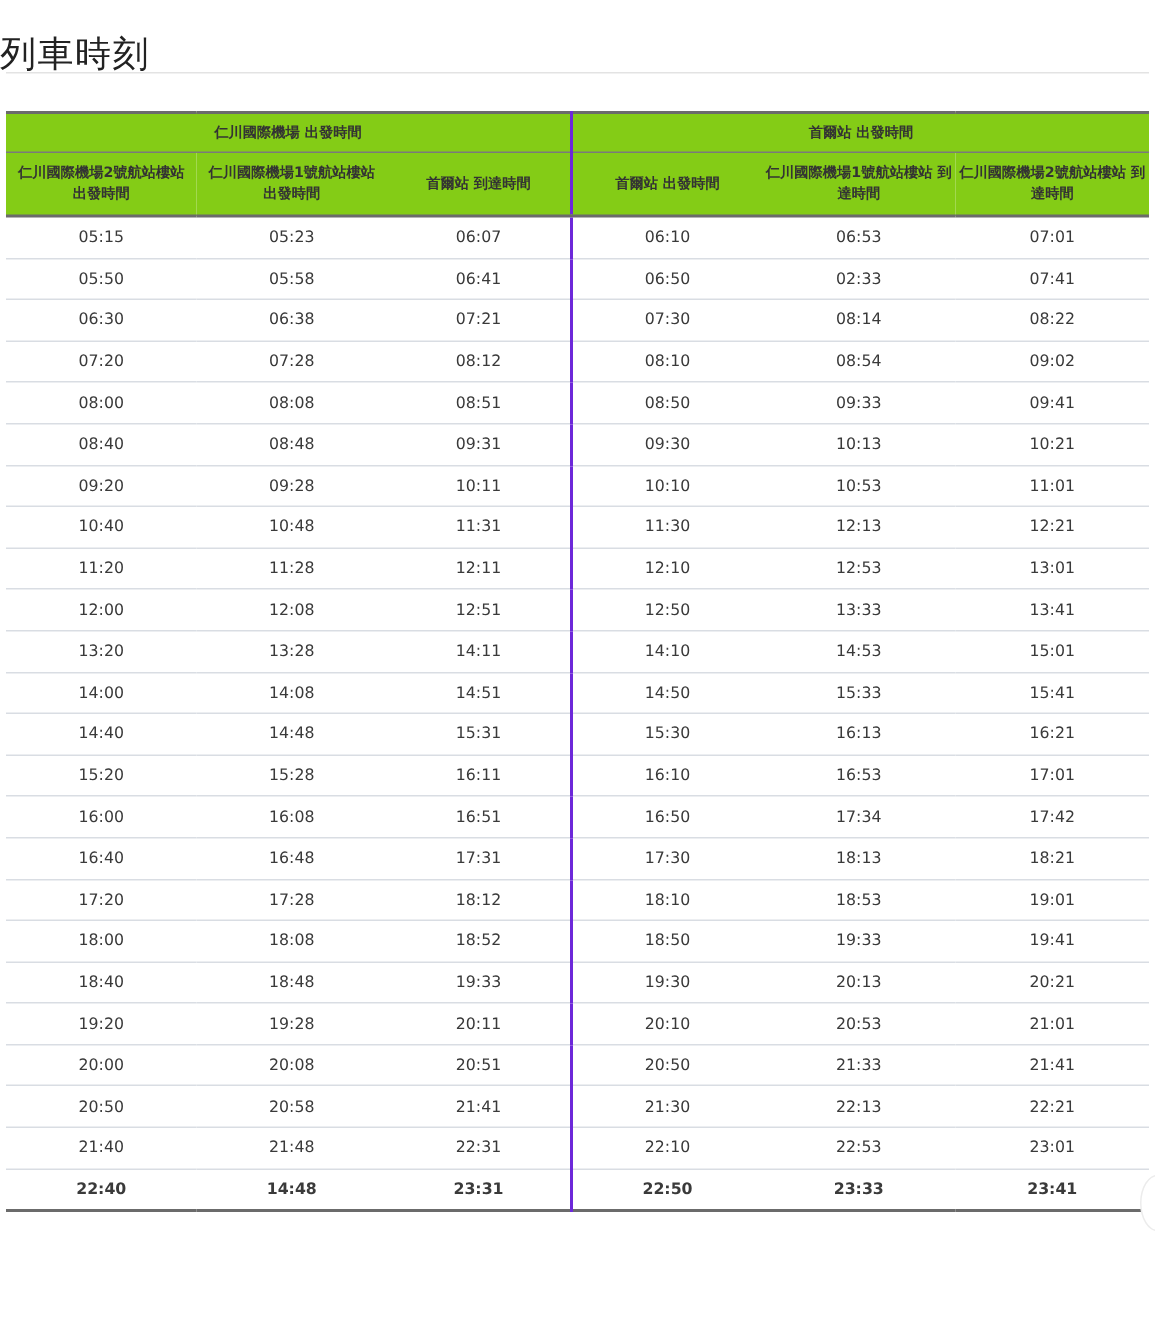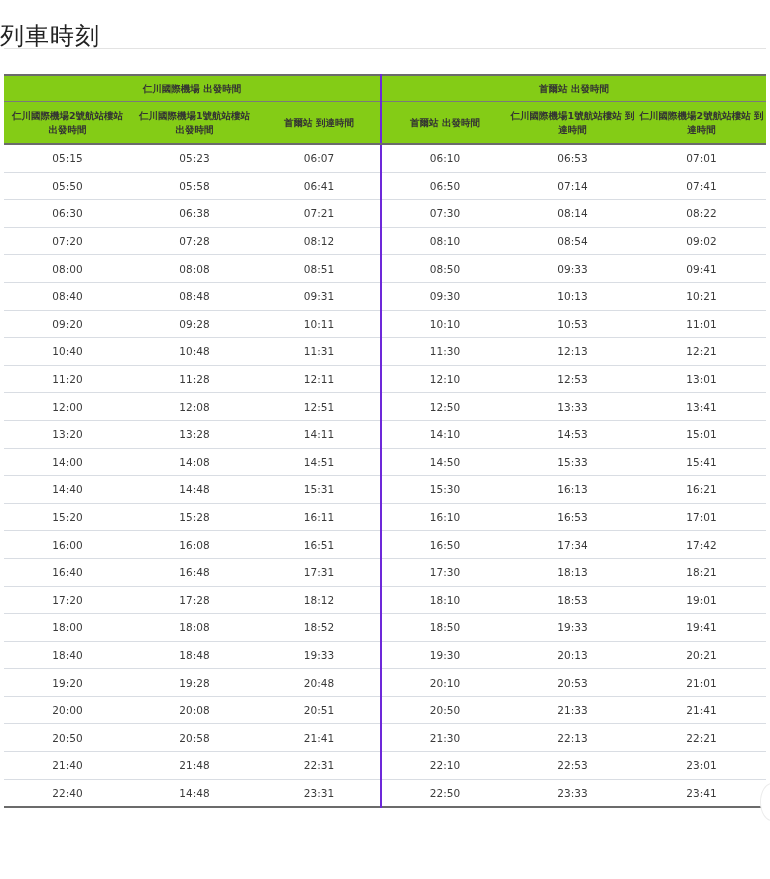--- a/index.html
+++ b/index.html
@@ -25,21 +25,21 @@
   .timetable th {
     background:#84cc16; color:#333333; font-weight:bold; font-size:9.5px;
     line-height:14px; text-align:center; padding:0 2px; white-space:normal;
   }
   .timetable thead tr.group-row th { height:25px; border-bottom:1px solid #7a7a7a; }
   .timetable thead tr.col-row th { height:41px; border-bottom:2px solid #6b6b6b; }
   .timetable td {
     height:26.6px; text-align:center; color:#3a3a3a; font-size:10.5px;
     border-bottom:1px solid #d9dde3; padding:0;
   }
-  .timetable tbody tr:last-child td { border-bottom:none; }
+  .timetable tbody tr:last-child td { border-bottom:none;font-weight:bold; }
   .split { border-left:2px solid #6d28d9; }
   .scroll-top-button {
     position:absolute; right:-14px; top:783px; width:22px; height:36px;
     border:1px solid #ececec; border-radius:50%; background:#ffffff;
   }
 </style>
 </head>
 <body>
 
 <h1 class="page-title">列車時刻</h1>
@@ -75,21 +75,21 @@
         <td>06:07</td>
         <td class="split">06:10</td>
         <td>06:53</td>
         <td>07:01</td>
       </tr>
       <tr>
         <td>05:50</td>
         <td>05:58</td>
         <td>06:41</td>
         <td class="split">06:50</td>
-        <td>07:14</td>
+        <td>02:33</td>
         <td>07:41</td>
       </tr>
       <tr>
         <td>06:30</td>
         <td>06:38</td>
         <td>07:21</td>
         <td class="split">07:30</td>
         <td>08:14</td>
         <td>08:22</td>
       </tr>
@@ -217,21 +217,21 @@
         <td>18:40</td>
         <td>18:48</td>
         <td>19:33</td>
         <td class="split">19:30</td>
         <td>20:13</td>
         <td>20:21</td>
       </tr>
       <tr>
         <td>19:20</td>
         <td>19:28</td>
-        <td>20:48</td>
+        <td>20:11</td>
         <td class="split">20:10</td>
         <td>20:53</td>
         <td>21:01</td>
       </tr>
       <tr>
         <td>20:00</td>
         <td>20:08</td>
         <td>20:51</td>
         <td class="split">20:50</td>
         <td>21:33</td>

